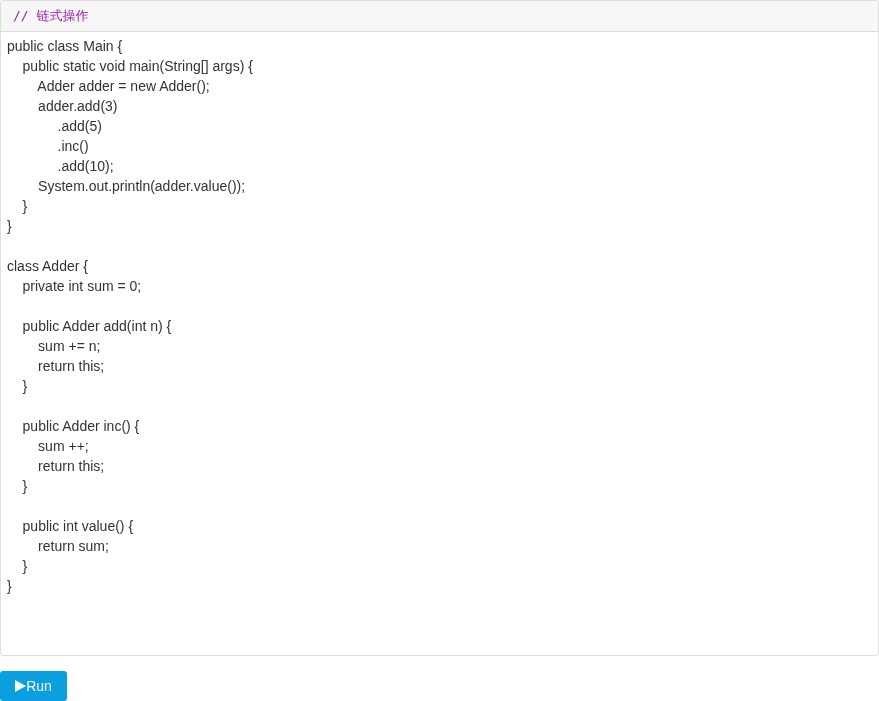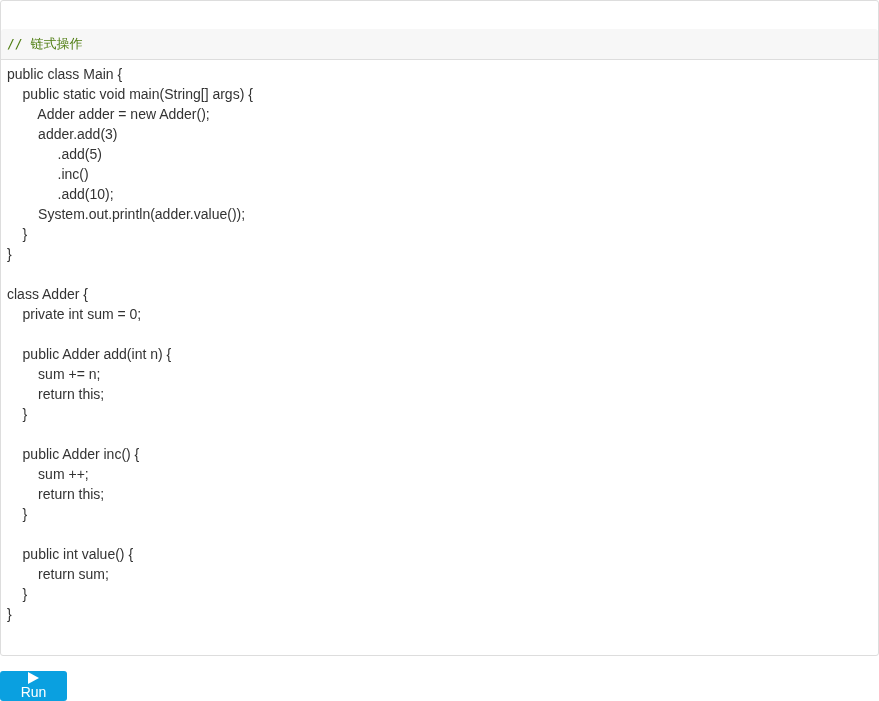--- a/index.html
+++ b/index.html
@@ -5,35 +5,35 @@
   html, body { margin: 0; padding: 0; background: #ffffff; }
   body { width: 879px; height: 701px; position: relative; overflow: hidden; }
   .editor {
     position: absolute; left: 0; top: 0; width: 877px; height: 654px;
     border: 1px solid #dddddd; border-radius: 3px; background: #fff;
   }
   .editor-header {
     height: 30px; border-bottom: 1px solid #dddddd; background: #f7f7f7;
     border-radius: 3px 3px 0 0;
     font-family: "DejaVu Sans Mono", "Liberation Mono", monospace;
-    font-size: 13px; color: #4d7c0f; line-height: 30px; padding-left: 6px; margin-top: 28px;
+    font-size: 13px; color: #a21caf; line-height: 30px; padding-left: 12px;
   }
   .code {
     margin: 0; padding: 4px 6px 0 6px;
     font-family: Liberation Sans, sans-serif;
     font-size: 14px; line-height: 20px; color: #333;
     white-space: pre;
   }
   .code-line { display: block; height: 20px; }
   .run-button {
     position: absolute; left: 0; top: 671px; height: 30px; width: 67px;
     background: #0aa0e0; border: none; border-radius: 3px; color: #fff;
     font-family: "Liberation Sans", sans-serif; font-size: 14px;
     display: flex; align-items: center; justify-content: center; gap: 0;
-    cursor: pointer; padding: 0; flex-direction: column;
+    cursor: pointer; padding: 0;
   }
   .play-icon {
     width: 0; height: 0; border-left: 11px solid #fff;
     border-top: 6px solid transparent; border-bottom: 6px solid transparent;
   }
 </style>
 </head>
 <body>
 
 <div class="editor">

